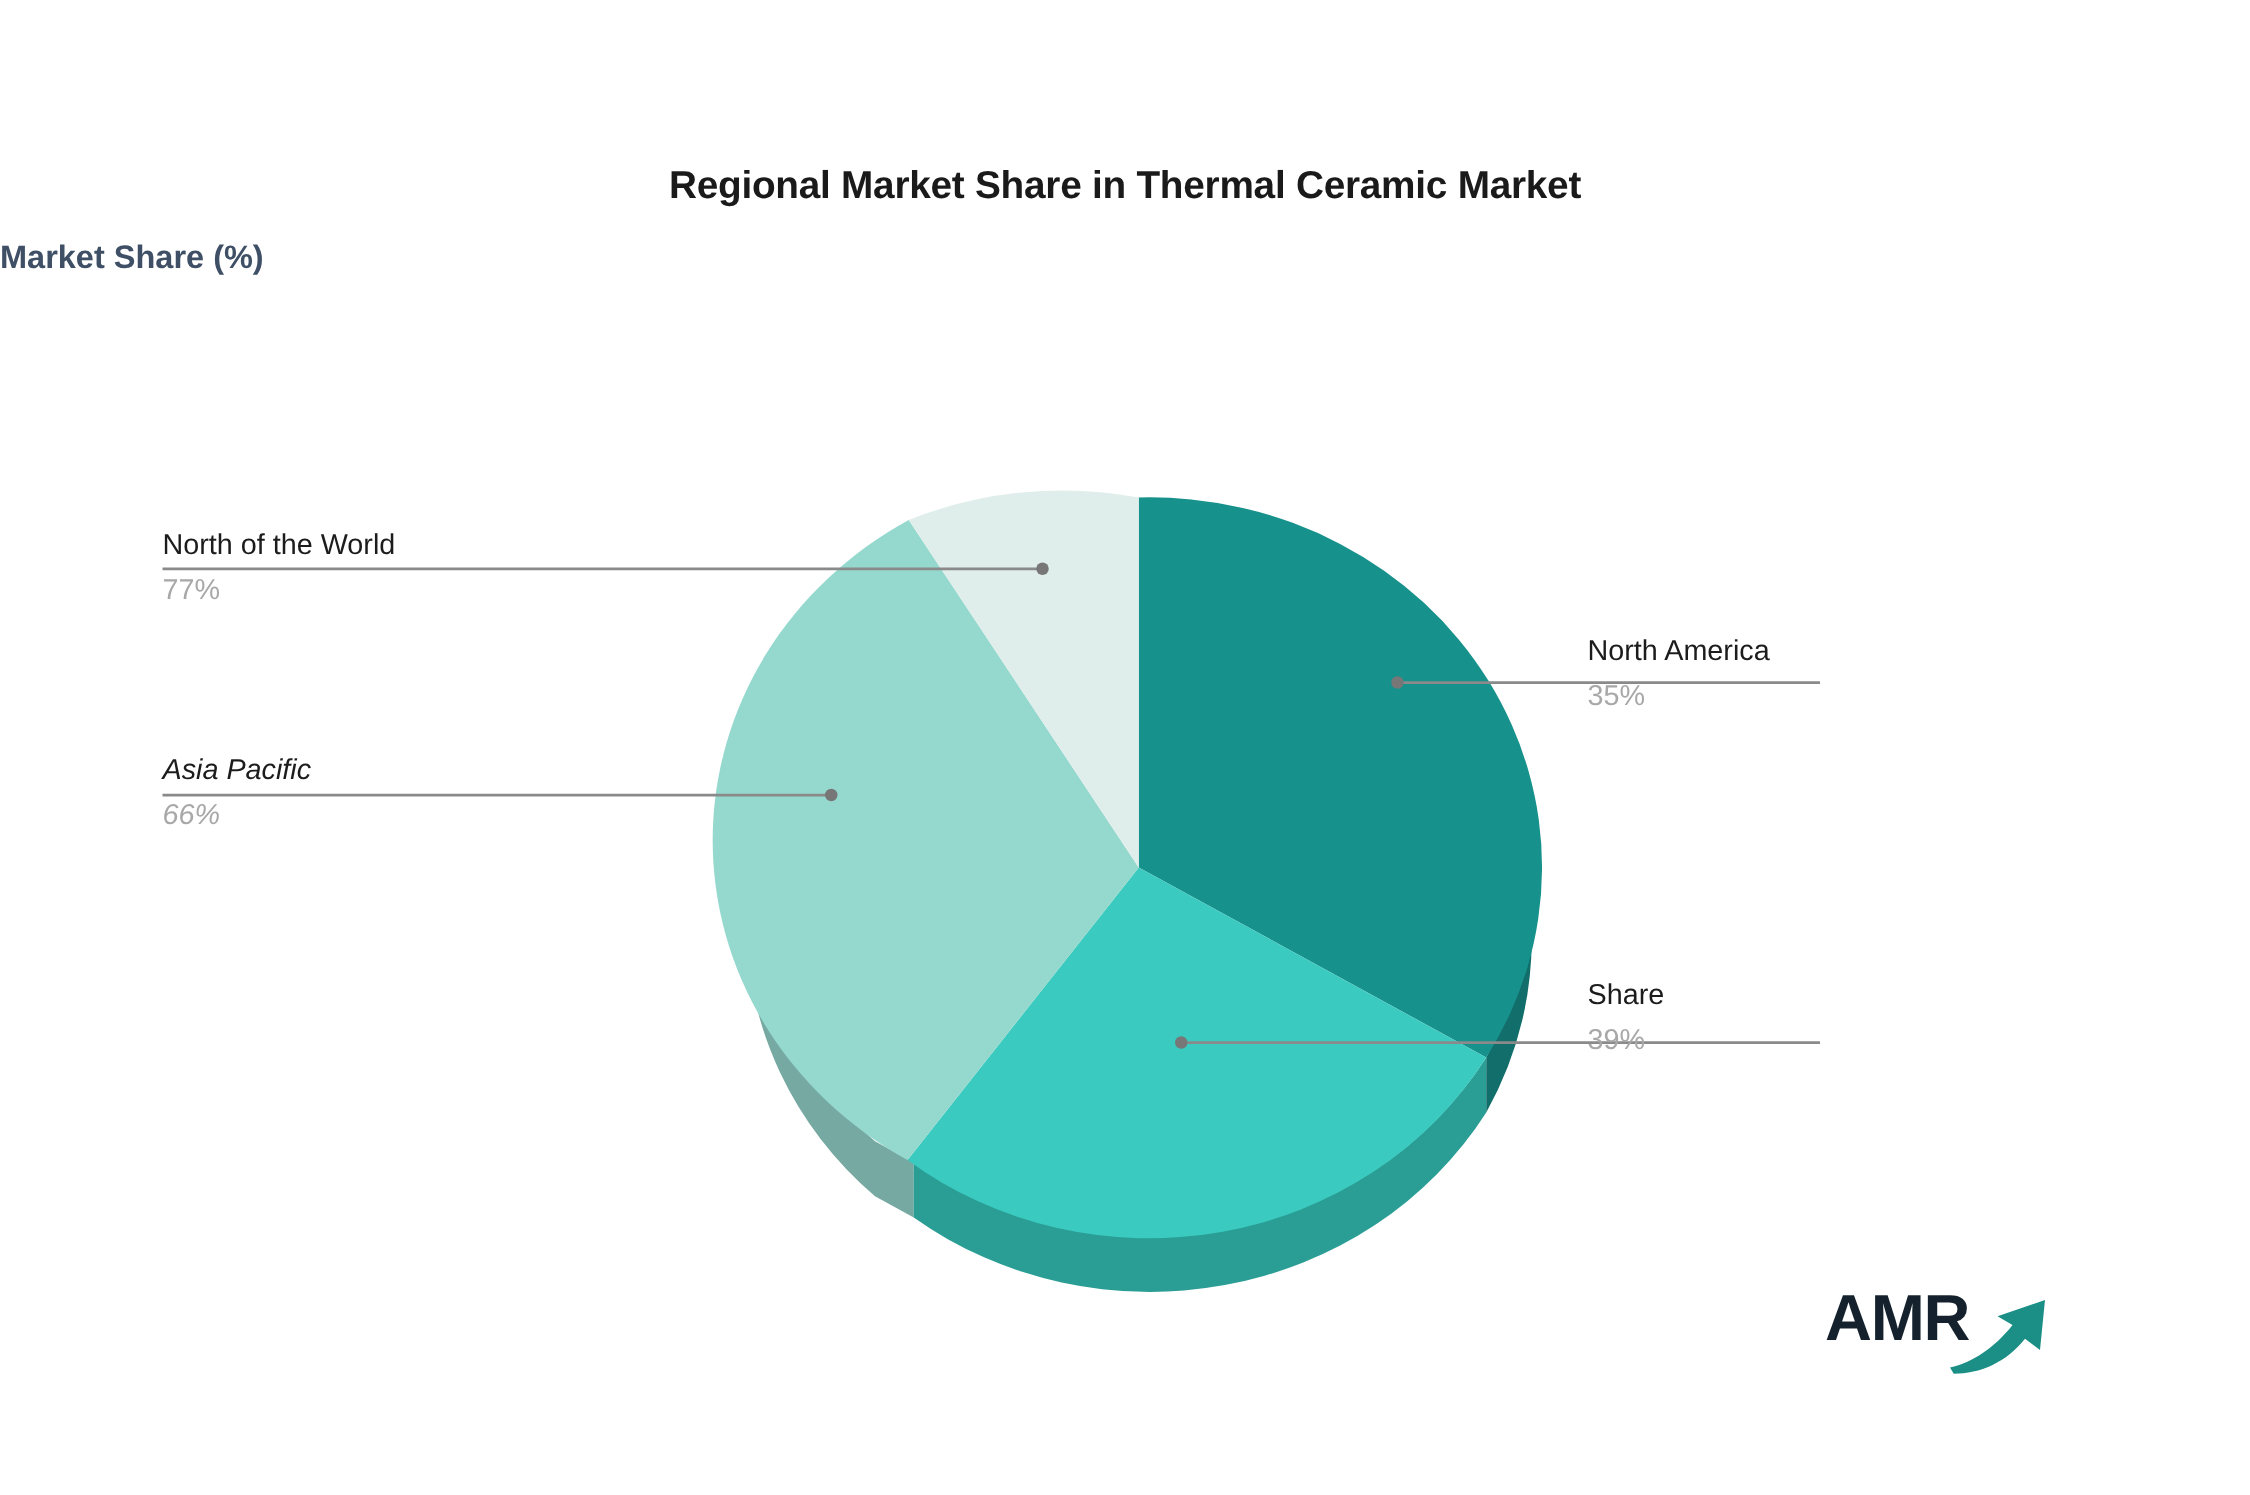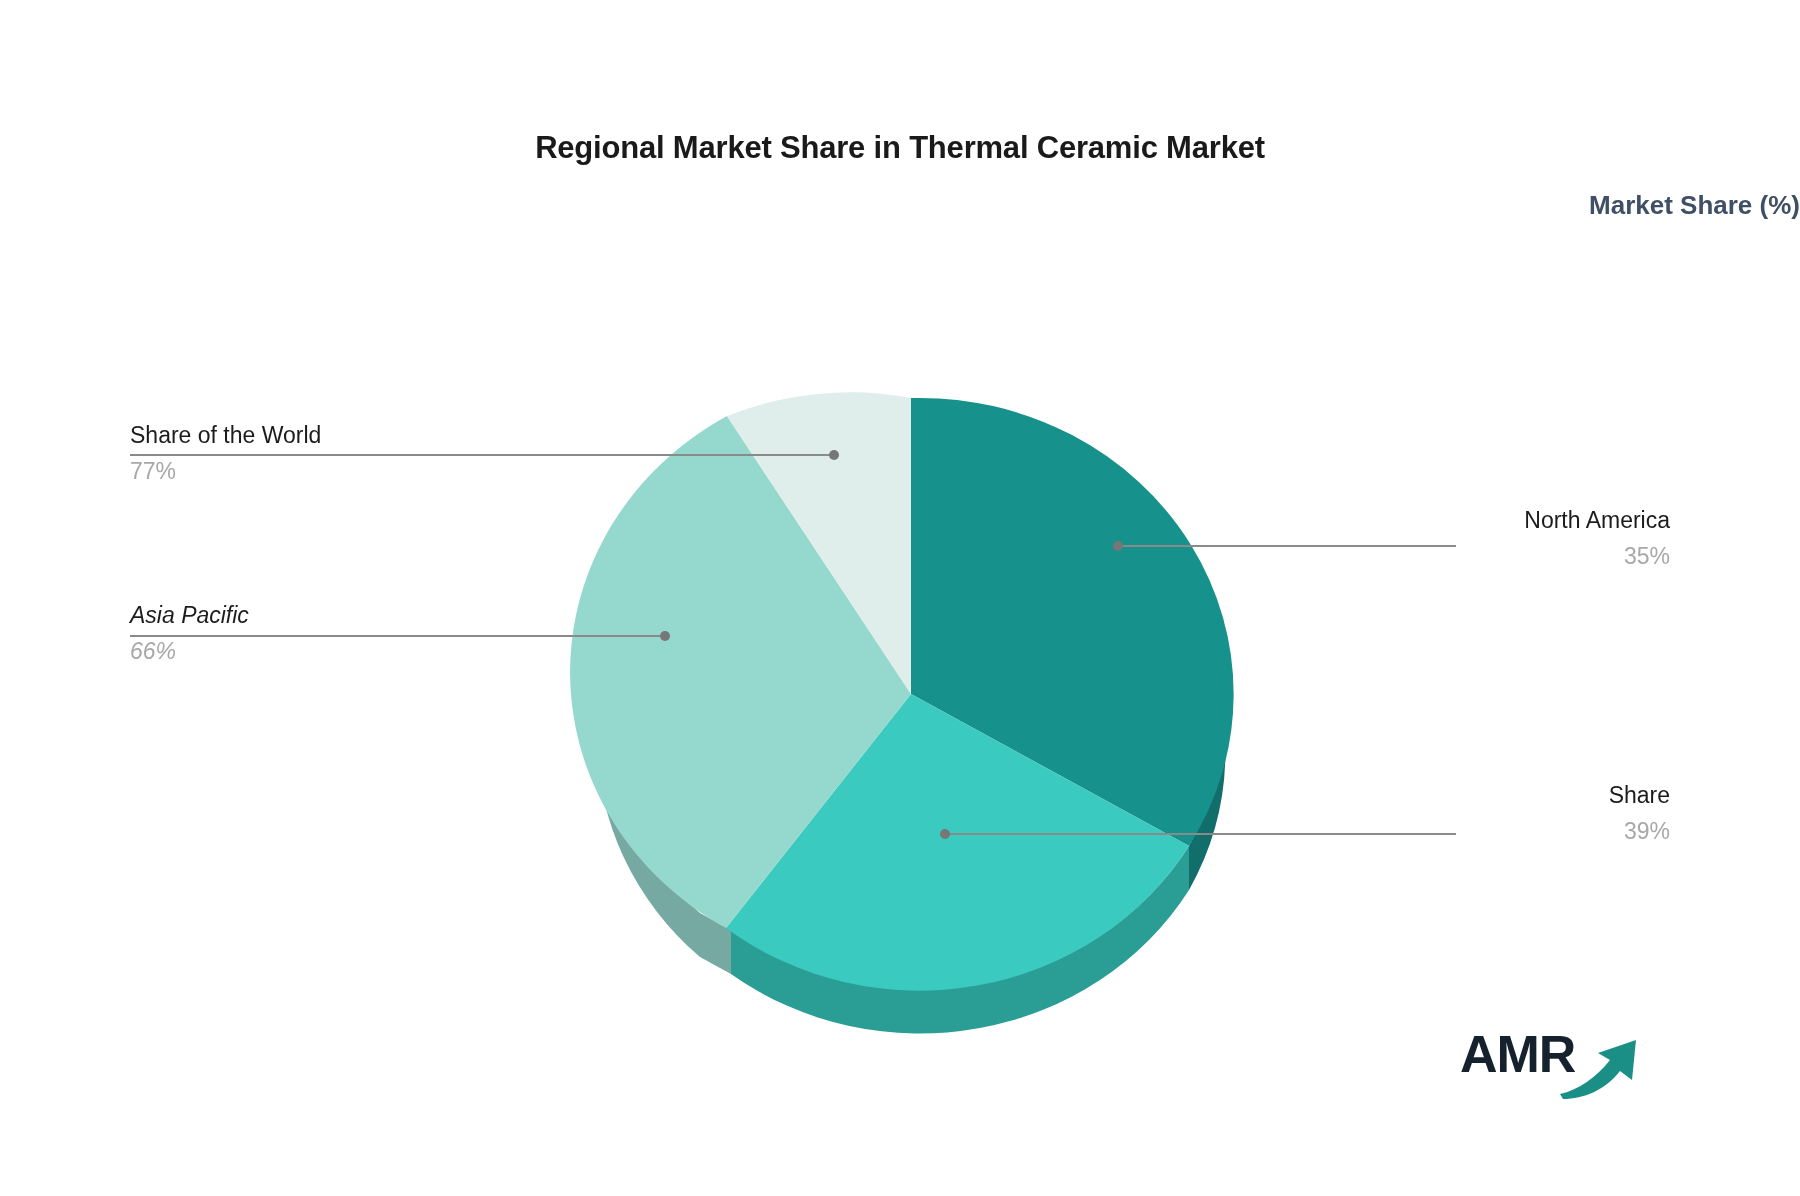--- a/index.html
+++ b/index.html
@@ -28,21 +28,21 @@
     font-size: 31px;
     font-weight: bold;
     color: #1a1a1a;
     letter-spacing: -0.2px;
   }
   #chart-subtitle {
     position: absolute;
     left: 0;
     top: 190px;
     width: 1800px;
-    text-align: right;
+    text-align: left;
     font-size: 26px;
     font-weight: bold;
     color: #3f5066;
   }
 
   
   #pie-svg {
     position: absolute;
     left: 0;
     top: 0;
@@ -60,21 +60,21 @@
     white-space: nowrap;
   }
   .callout .cval {
     font-size: 23px;
     color: #a8a8a8;
     line-height: 30px;
     padding-top: 6px;
     white-space: nowrap;
   }
   .callout.left { text-align: left; }
-  .callout.right { text-align: right; }
+  .callout.right { }
 
   #callout-rest-of-the-world { left: 130px; top: 420px; }
   #callout-asia-pacific      { left: 130px; top: 600px; font-style: italic; }
   #callout-north-america     { left: 1270px; top: 505px; }
   #callout-europe            { left: 1270px; top: 780px; }
 
   
   #amr-logo {
     position: absolute;
     left: 1460px;
@@ -129,21 +129,21 @@
 
     <g fill="#777777">
       <circle cx="1118" cy="546" r="5"></circle>
       <circle cx="945" cy="834" r="5"></circle>
       <circle cx="665" cy="636" r="5"></circle>
       <circle cx="834" cy="455" r="5"></circle>
     </g>
   </svg>
 
   <div class="callout left" id="callout-rest-of-the-world">
-    <div class="cname">Share of the World</div>
+    <div class="cname">North of the World</div>
     <div class="cval">77%</div>
   </div>
 
   <div class="callout left" id="callout-asia-pacific">
     <div class="cname">Asia Pacific</div>
     <div class="cval">66%</div>
   </div>
 
   <div class="callout right" id="callout-north-america">
     <div class="cname">North America</div>

